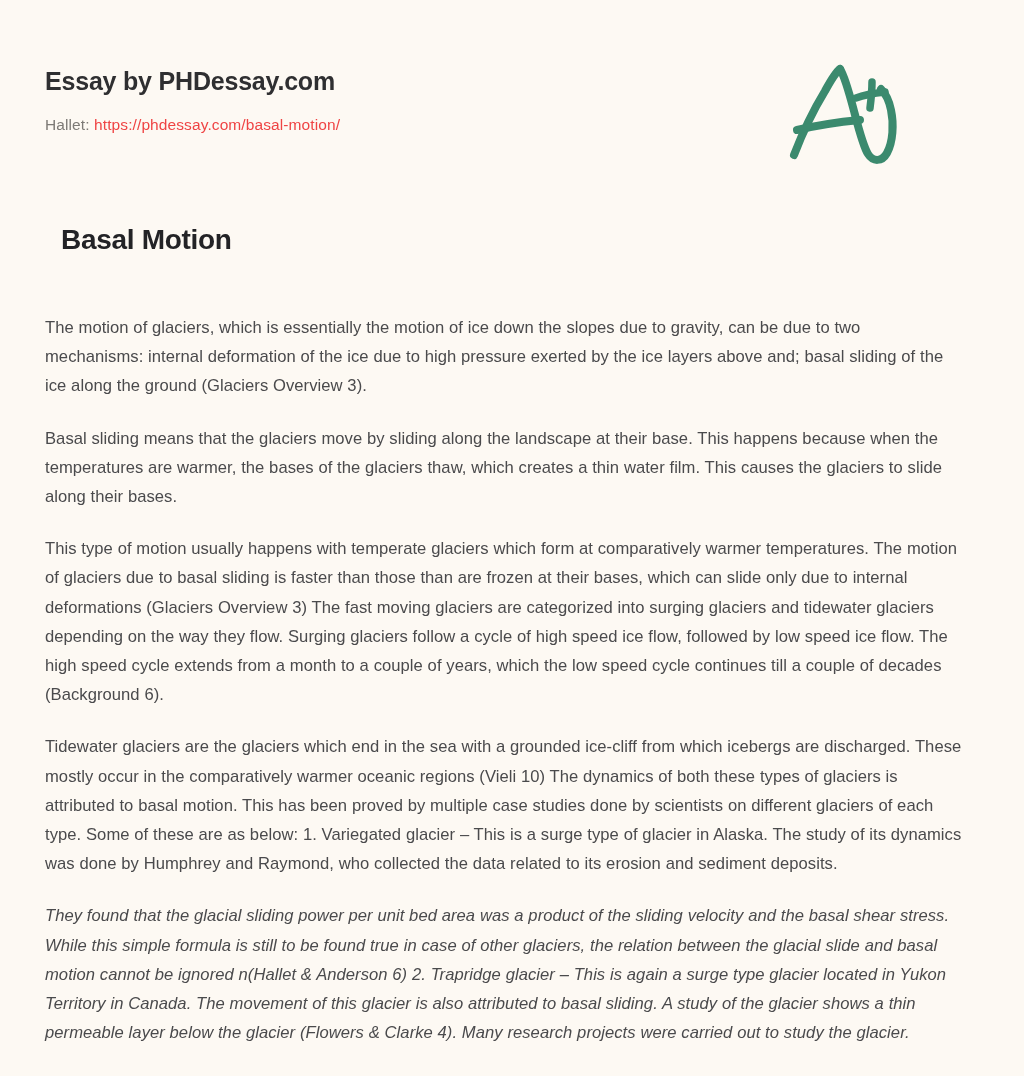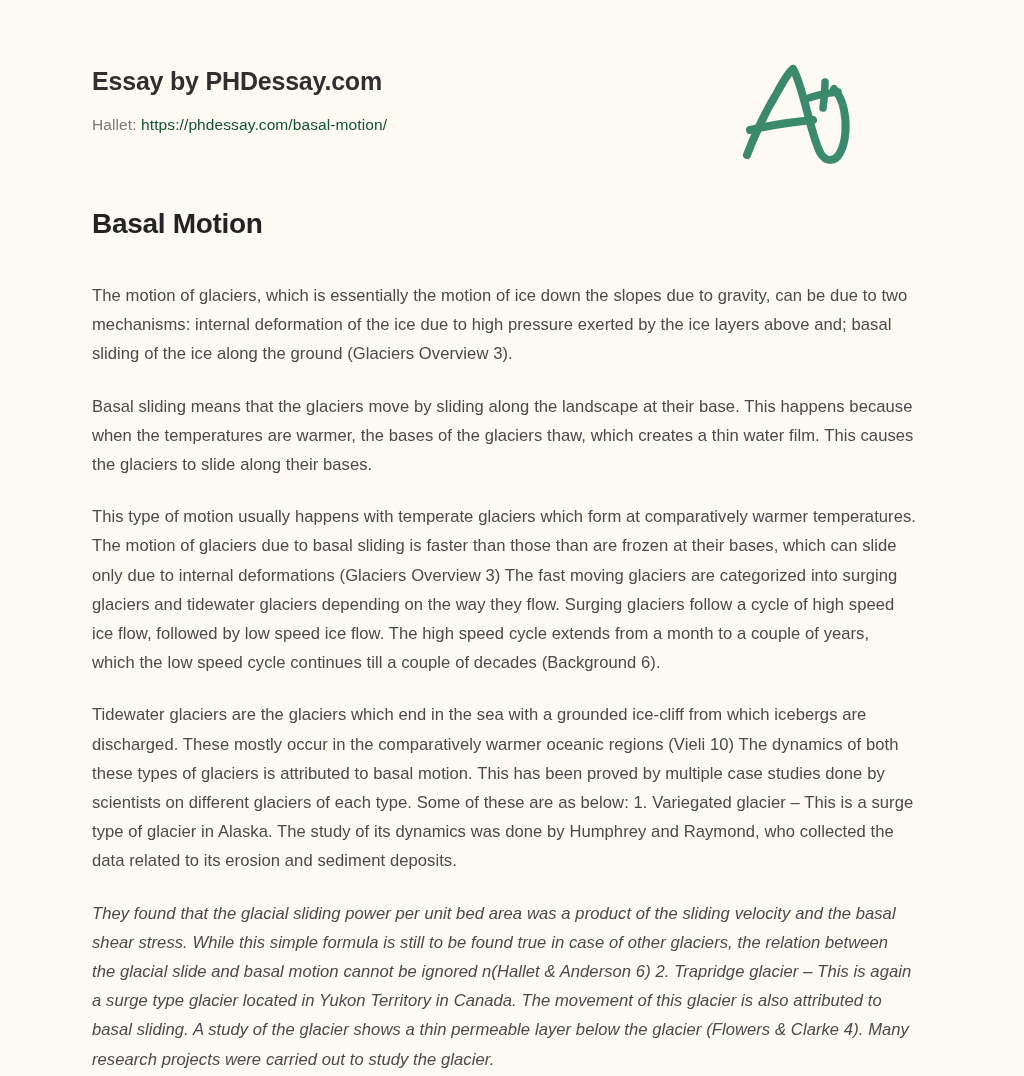--- a/index.html
+++ b/index.html
@@ -14,21 +14,21 @@
     font-family: "Liberation Sans", sans-serif;
     overflow: hidden;
     position: relative;
   }
 
   .page {
     position: relative;
     width: 1024px;
     height: 944px;
     box-sizing: border-box;
-    padding: 0 92px;
+    padding: 0 45px;
   }
 
   
   .header {
     position: relative;
     padding-top: 66px;
   }
 
   .header-text {
     display: block;
@@ -45,37 +45,37 @@
 
   .source-line {
     margin-top: 18px;
     font-size: 15.5px;
     color: #7d7a76;
     line-height: 1.3;
     letter-spacing: 0.1px;
   }
 
   .source-link {
-    color: #14532d;
+    color: #ef4444;
     text-decoration: none;
   }
 
   
   .logo {
     position: absolute;
     top: 58px;
     right: 78px;
     width: 120px;
     height: 110px;
   }
   .logo svg { display: block; width: 120px; height: 110px; }
 
   
   .doc-title {
-    margin: 0;
+    margin: 16px;
     padding-top: 72px;
     font-size: 28px;
     font-weight: bold;
     color: #232326;
     letter-spacing: -0.3px;
     line-height: 1.2;
   }
 
   
   .article {

